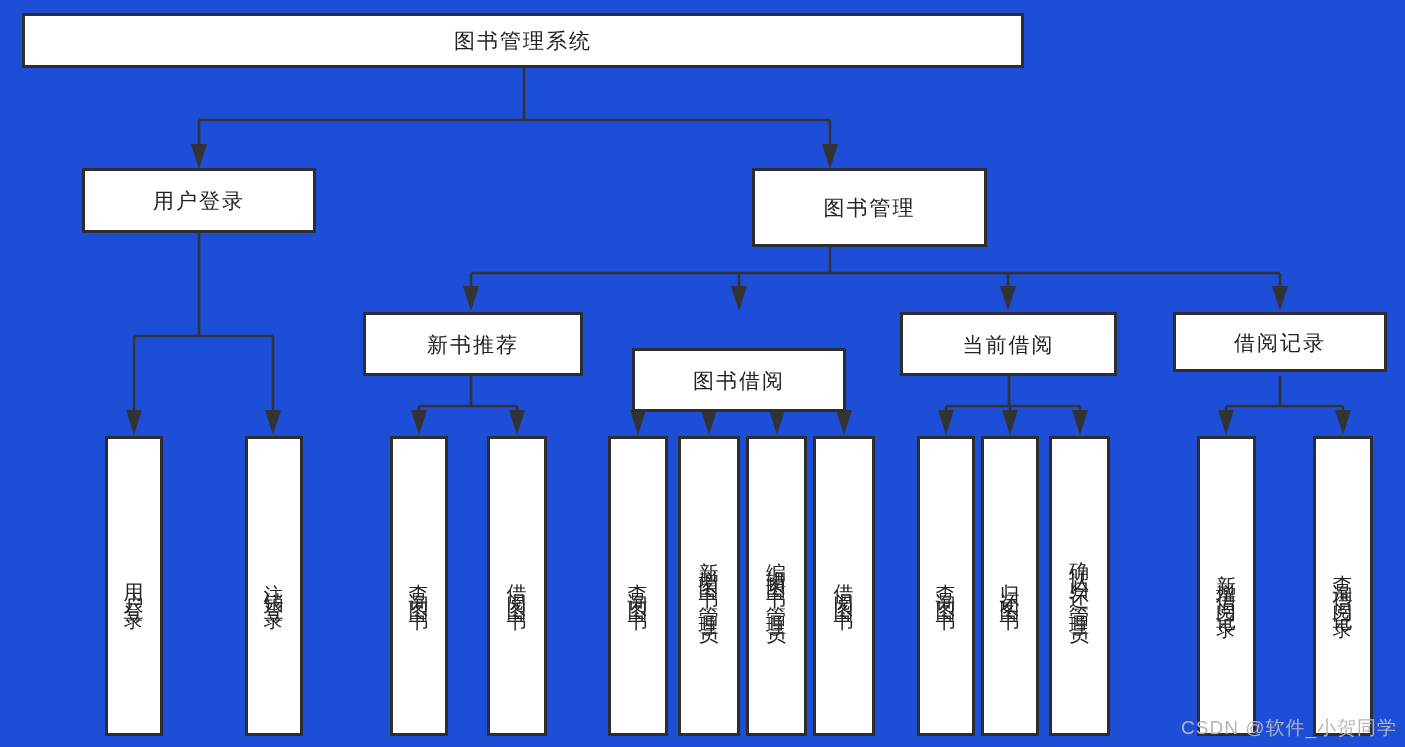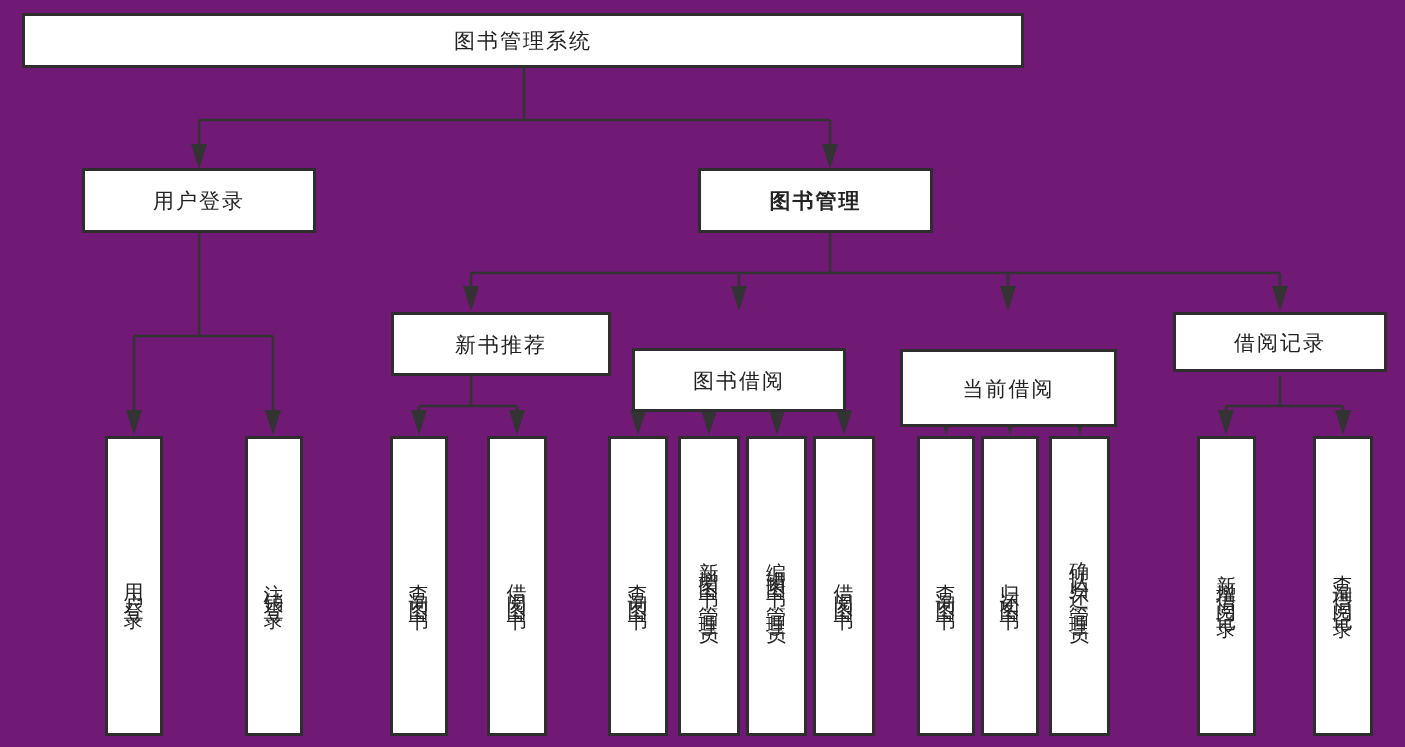--- a/index.html
+++ b/index.html
@@ -1,19 +1,19 @@
 <!DOCTYPE html>
 <html><head>
 <meta charset="utf-8">
 <style>
   html,body{margin:0;padding:0;background:#ffffff;}
   #stage{
     position:relative;
     width:1405px;height:747px;
-    background:#701a75;
+    background:#1d4ed8;
     font-family:"Liberation Sans","DejaVu Sans",sans-serif;
     overflow:hidden;
   }
   #connectors{position:absolute;left:0;top:0;width:1405px;height:747px;z-index:0;}
   #connectors path{stroke:#333333;stroke-width:2.5;fill:none;}
   #connectors polygon{fill:#333333;stroke:none;}
   .hbox,.vbox{
     position:absolute;
     box-sizing:border-box;
     background:#ffffff;
@@ -28,25 +28,25 @@
     writing-mode:vertical-rl;
     text-orientation:mixed;
     font-size:20px;
     letter-spacing:9px;
     line-height:1;
   }
   
   #n-root{left:22px;top:13px;width:1002px;height:55px;}
   
   #n-user-login{left:82px;top:168px;width:234px;height:65px;}
-  #n-book-mgmt{left:698px;top:168px;width:235px;height:65px;font-weight:bold;}
+  #n-book-mgmt{left:752px;top:168px;width:235px;height:79px;}
   
-  #n-new-book-rec{left:363px;top:312px;width:220px;height:64px;margin-left:28px;}
+  #n-new-book-rec{left:363px;top:312px;width:220px;height:64px;}
   #n-book-borrow{left:632px;top:312px;width:214px;height:64px;margin-top:36px;}
-  #n-current-borrow{left:900px;top:312px;width:217px;height:78px;margin-top:37px;}
+  #n-current-borrow{left:900px;top:312px;width:217px;height:64px;}
   #n-borrow-records{left:1173px;top:312px;width:214px;height:60px;}
   
   #n-leaf-login{left:105px;width:58px;}
   #n-leaf-logout{left:245px;width:58px;}
   #n-rec-query{left:390px;width:58px;}
   #n-rec-borrow{left:487px;width:60px;}
   #n-bb-query{left:608px;width:60px;}
   #n-bb-add{left:678px;width:62px;}
   #n-bb-edit{left:746px;width:61px;}
   #n-bb-borrow{left:813px;width:62px;}
@@ -123,13 +123,14 @@
   <div class="vbox" id="n-bb-edit">编辑图书（管理员）</div>
   <div class="vbox" id="n-bb-borrow">借阅图书</div>
 
   <div class="vbox" id="n-cb-query">查询图书</div>
   <div class="vbox" id="n-cb-return">归还图书</div>
   <div class="vbox" id="n-cb-confirm">确认归还（管理员）</div>
 
   <div class="vbox" id="n-br-add">新增借阅记录</div>
   <div class="vbox" id="n-br-query">查询借阅记录</div>
 
+  <div id="watermark">CSDN @软件_小贺同学</div>
 </div>
 
 </body></html>

